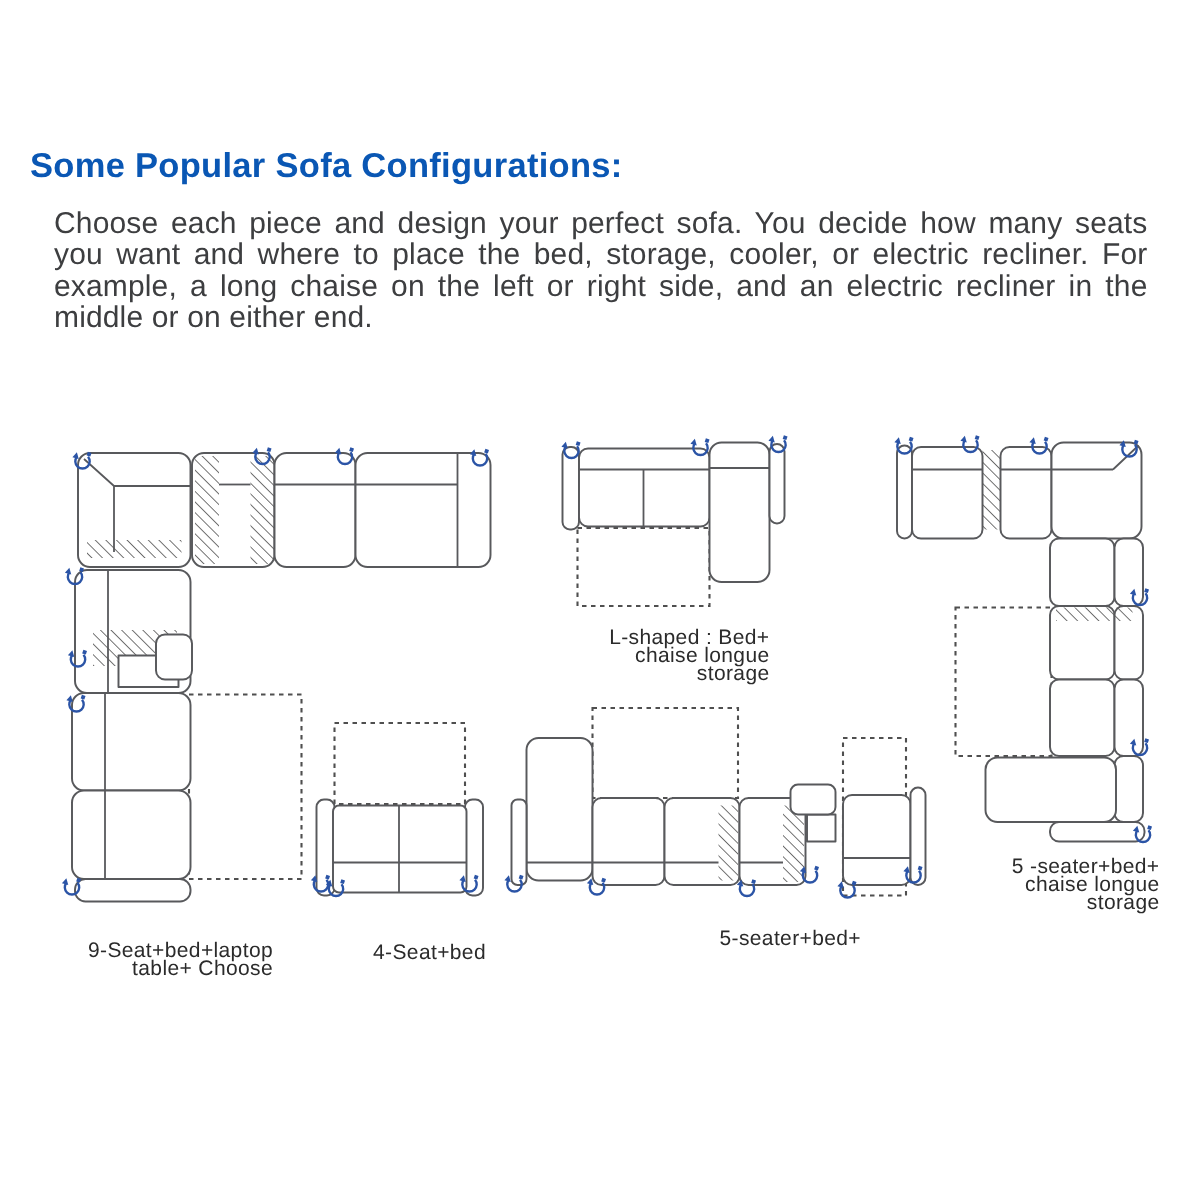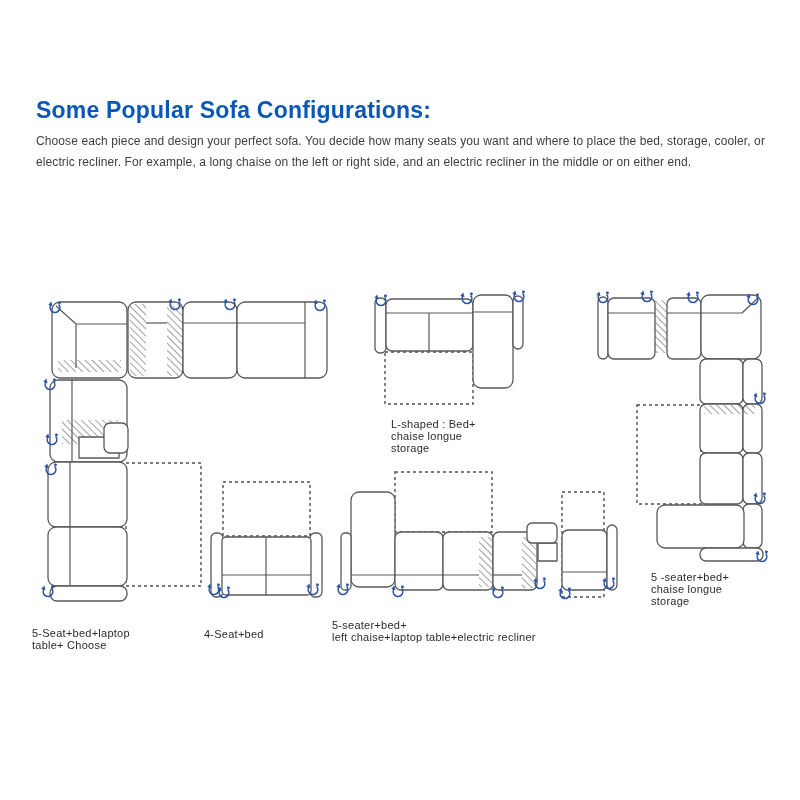--- a/index.html
+++ b/index.html
@@ -1,30 +1,30 @@
 <!DOCTYPE html>
 <html><head>
 <meta charset="utf-8">
 <style>
   html,body{margin:0;padding:0;background:#fff;}
   #page{position:relative;width:800px;height:800px;background:#fff;overflow:hidden;
         font-family:"Liberation Sans", sans-serif;}
-  #title{position:absolute;left:36px;top:82px;font-size:23px;font-weight:700;
+  #title{position:absolute;left:20px;top:82px;font-size:23px;font-weight:700;
          color:#0a57b4;letter-spacing:.2px;white-space:nowrap;}
-  #intro{position:absolute;left:36px;top:119px;width:729px;font-size:12px;
+  #intro{position:absolute;left:36px;top:119px;width:729px;font-size:20px;
          line-height:21px;color:#3d3e40;text-align:justify;letter-spacing:.1px;}
   #diagram-svg{position:absolute;left:0;top:0;width:800px;height:800px;}
   .mod{fill:#fff;stroke:#58595c;stroke-width:1.3;stroke-linejoin:round;}
   .ln{fill:none;stroke:#58595c;stroke-width:1.2;}
   .hx{fill:url(#hatch);stroke:none;}
   .dash{fill:none;stroke:#4f4f4f;stroke-width:1.4;stroke-dasharray:3 3;}
   .rot-arc{fill:none;stroke:#2b54a6;stroke-width:2;}
   .rot-fill{fill:#2b54a6;stroke:none;}
-  .lbl{position:absolute;font-size:11px;line-height:12px;color:#2b2b2b;
-       text-align:left;letter-spacing:.25px;}
+  .lbl{position:absolute;font-size:14px;line-height:12px;color:#2b2b2b;
+       text-align:right;letter-spacing:.25px;}
   .lbl span{display:block;}
 </style>
 </head>
 <body>
 
 <div id="page">
 
   <h1 id="title">Some Popular Sofa Configurations:</h1>
   <p id="intro">Choose each piece and design your perfect sofa. You decide how many seats you want and where to place the bed, storage, cooler, or electric recliner. For example, a long chaise on the left or right side, and an electric recliner in the middle or on either end.</p>
 
@@ -150,29 +150,28 @@
       <use href="#rot" x="639" y="287" width="16" height="16"></use>
       <use href="#rot" x="685" y="288" width="16" height="16"></use>
       <use href="#rot" x="745" y="290" width="16" height="16"></use>
       <use href="#rot" x="752" y="389" width="16" height="16"></use>
       <use href="#rot" x="752" y="489" width="16" height="16"></use>
       <use href="#rot" x="754" y="547" width="16" height="16"></use>
     </g>
   </svg>
 
   <div class="lbl" style="left:32px;top:627px;width:150px">
-    <span>5-Seat+bed+laptop</span>
+    <span>9-Seat+bed+laptop</span>
     <span>table+ Choose</span>
   </div>
   <div class="lbl" style="left:204px;top:628px;width:120px">
     <span>4-Seat+bed</span>
   </div>
   <div class="lbl" style="left:332px;top:619px;width:242px">
     <span>5-seater+bed+</span>
-    <span>left chaise+laptop table+electric recliner</span>
   </div>
   <div class="lbl" style="left:391px;top:418px;width:122px">
     <span>L-shaped : Bed+</span>
     <span>chaise longue</span>
     <span>storage</span>
   </div>
   <div class="lbl" style="left:651px;top:571px;width:122px">
     <span>5 -seater+bed+</span>
     <span>chaise longue</span>
     <span>storage</span>

